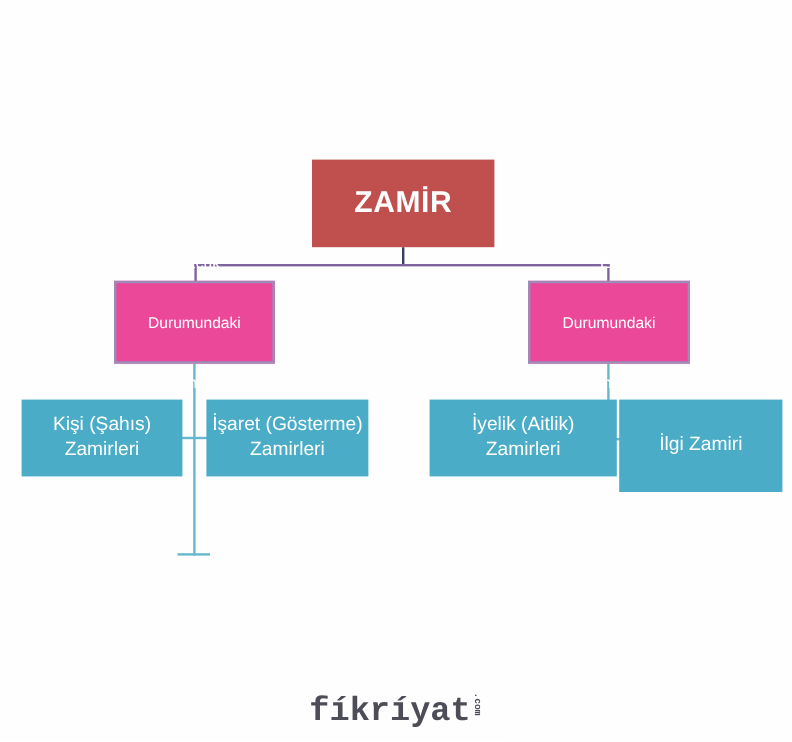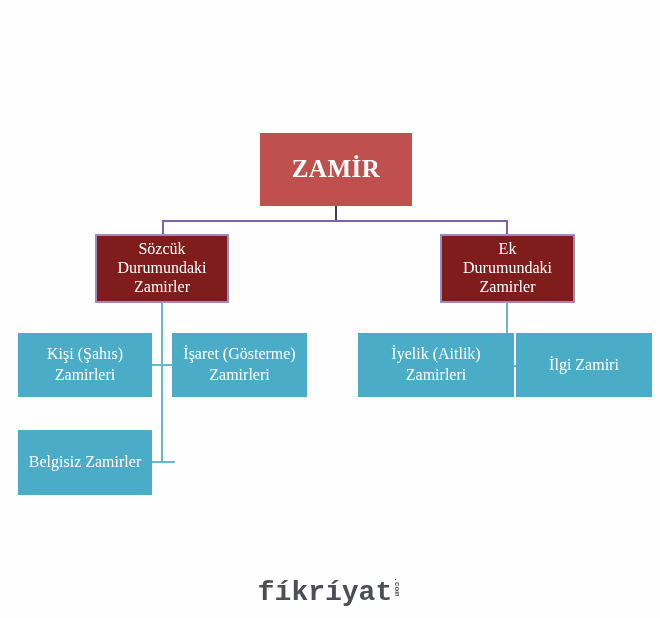--- a/index.html
+++ b/index.html
@@ -18,46 +18,46 @@
   .node {
     position: absolute;
     display: flex;
     flex-direction: column;
     align-items: center;
     justify-content: center;
     color: #ffffff;
     text-align: center;
     box-sizing: border-box;
   }
-  .node .line { white-space: nowrap; font-family: Liberation Serif, serif; }
+  .node .line { white-space: nowrap; }
 
   .root-box {
     left: 260px; top: 133px; width: 152px; height: 73px;
     background: #c0504d;
     font-size: 25px; font-weight: bold; line-height: 1.3;
     letter-spacing: 0.5px;
   }
   .branch-box {
-    background: #7f1d1d;
+    background: #ec4899;
     border: 2px solid #9d8bba;
-    font-size: 16px; line-height: 1.18;
+    font-size: 13px; line-height: 1.18; gap: 35px;
   }
   .branch-left  { left: 95px;  top: 234px; width: 134px; height: 69px; }
   .branch-right { left: 440px; top: 234px; width: 135px; height: 69px; }
 
   .leaf-box {
     background: #4aacc6;
     font-size: 16px; line-height: 1.3;
   }
   .leaf-a { left: 18px;  top: 333px; width: 134px; height: 64px; }
   .leaf-b { left: 172px; top: 333px; width: 135px; height: 64px; }
   .leaf-c { left: 18px;  top: 430px; width: 134px; height: 65px; }
   .leaf-d { left: 172px; top: 430px; width: 135px; height: 65px; }
   .leaf-e { left: 358px; top: 333px; width: 156px; height: 64px; }
-  .leaf-f { left: 516px; top: 333px; width: 136px; height: 64px; text-align: right; }
+  .leaf-f { left: 516px; top: 333px; width: 136px; height: 77px; text-align: right; }
 
   .connector { position: absolute; }
   .conn-dark   { background: #3e3e5e; }
   .conn-purple { background: #8064a2; }
   .conn-teal   { background: #66b8cd; }
 
   .root-stub      { left: 335px; top: 206px; width: 2px;   height: 15px; }
   .purple-hline   { left: 162px; top: 220px; width: 346px; height: 2px;  }
   .purple-drop-l  { left: 162px; top: 220px; width: 2px;   height: 15px; }
   .purple-drop-r  { left: 506px; top: 220px; width: 2px;   height: 15px; }
@@ -122,23 +122,20 @@
   <div class="node leaf-box leaf-a">
     <div class="line">Kişi (Şahıs)</div>
     <div class="line">Zamirleri</div>
   </div>
 
   <div class="node leaf-box leaf-b">
     <div class="line">İşaret (Gösterme)</div>
     <div class="line">Zamirleri</div>
   </div>
 
-  <div class="node leaf-box leaf-c">
-    <div class="line">Belgisiz Zamirler</div>
-  </div>
 
 
   <div class="node leaf-box leaf-e">
     <div class="line">İyelik (Aitlik)</div>
     <div class="line">Zamirleri</div>
   </div>
 
   <div class="node leaf-box leaf-f">
     <div class="line">İlgi Zamiri</div>
   </div>

